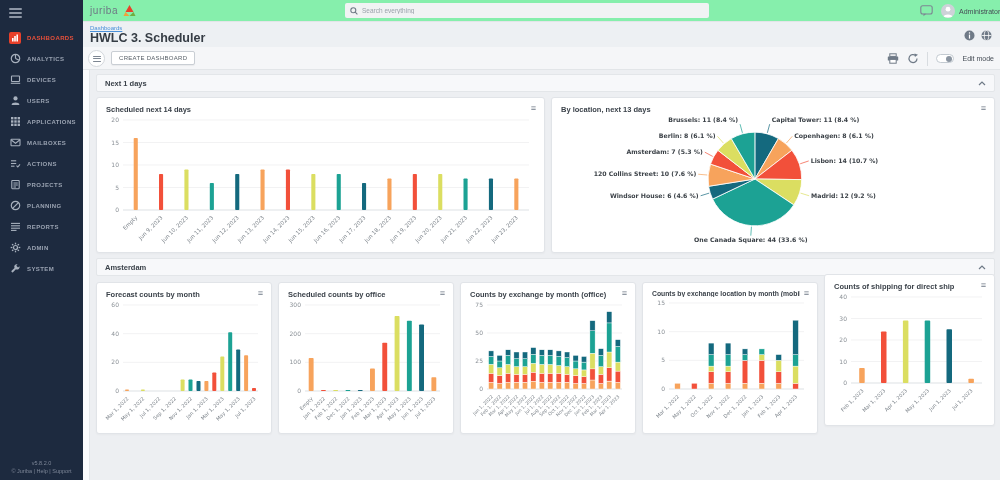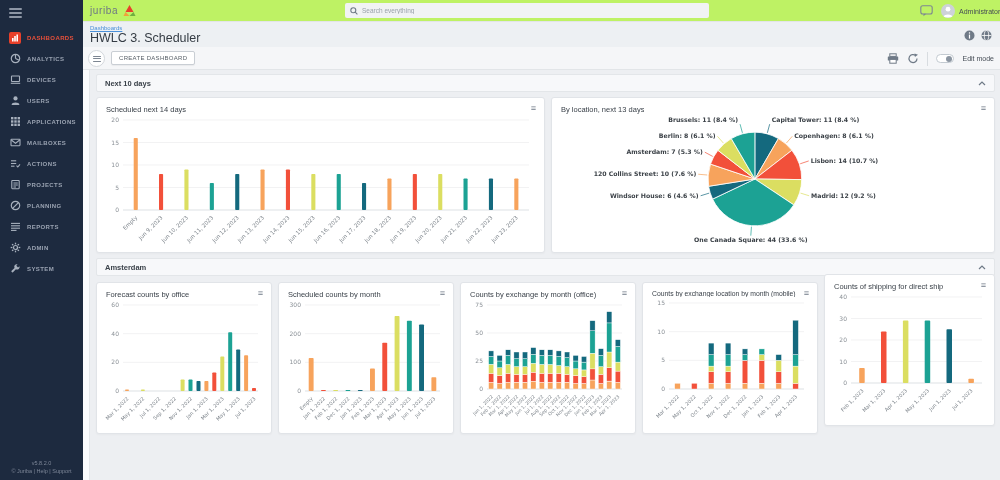--- a/index.html
+++ b/index.html
@@ -12,54 +12,54 @@
   .burger i { height:1.5px; background:#8d96a5; border-radius:1px; }
   #side-burger { position:absolute; left:9px; top:8px; }
   .s-item { position:relative; display:flex; align-items:center; gap:6px; height:21px; padding-left:9px; cursor:pointer; }
   .s-item .s-label { font-size:6px; letter-spacing:.4px; color:#9aa3b2; font-weight:700; }
   .s-item.active .s-label { color:#e8503a; }
   .s-icon { width:12px; height:12px; display:flex; align-items:center; justify-content:center; }
   #side-menu { position:absolute; top:27px; left:0; right:0; }
   #side-footer { position:absolute; bottom:5px; width:100%; text-align:center; color:#7e8798; font-size:5.5px; line-height:8px; }
 
   
-  #topbar { position:absolute; left:83px; top:0; width:917px; height:22px; background:#bef264; border-bottom:1px solid #e3e5e8; }
+  #topbar { position:absolute; left:83px; top:0; width:917px; height:22px; background:#86efac; border-bottom:1px solid #e3e5e8; }
   #logo-text { position:absolute; left:7px; top:5px; font-size:10px; color:#6d7784; letter-spacing:.6px; }
   #logo-mark { position:absolute; left:40px; top:5px; }
   #search-box { position:absolute; left:262px; top:3px; width:364px; height:15px; background:#f1f3f4; border-radius:2px; display:flex; align-items:center; padding:0 5px; gap:4px; }
   #search-box input { flex:1; border:none; outline:none; background:transparent; font-size:6.5px; color:#333; font-family:inherit; }
   #search-box input::placeholder { color:#9aa2ab; }
   #chat-btn { position:absolute; left:837px; top:5px; }
   #avatar { position:absolute; left:858px; top:4px; width:14px; height:14px; border-radius:50%; background:#cdd2d8; overflow:hidden; }
   #user-menu { position:absolute; left:876px; top:0; height:22px; display:flex; align-items:center; gap:3px; font-size:7px; color:#454c55; cursor:pointer; }
 
   
   #crumb-band { position:absolute; left:83px; top:22px; width:917px; height:25px; background:#edf0f3; }
   #breadcrumb { position:absolute; left:7px; top:3px; font-size:6px; color:#4a90d9; text-decoration:underline; cursor:pointer; }
-  #page-title { position:absolute; left:7px; top:9px; font-size:12.5px; color:#353c44; font-weight:400; }
+  #page-title { position:absolute; left:7px; top:9px; font-size:12.5px; color:#353c44; font-weight:700; }
   #crumb-icons { position:absolute; right:8px; top:8px; display:flex; gap:6px; }
 
   
   #toolbar { position:absolute; left:83px; top:47px; width:917px; height:23px; background:#f5f6f8; border-bottom:1px solid #e2e5e8; }
   #filter-btn { position:absolute; left:5px; top:3px; width:17px; height:17px; border-radius:50%; background:#fff; border:1px solid #d3d7dc; display:flex; align-items:center; justify-content:center; cursor:pointer; }
   #filter-btn .burger { width:8px; gap:1.5px; } #filter-btn .burger i{ height:1px; background:#7d8692; }
   #create-btn { position:absolute; left:28px; top:4px; height:14px; background:#fff; border:1px solid #c9ced4; border-radius:2px; font-size:6px; letter-spacing:.3px; color:#565e66; padding:0 7px; line-height:12px; cursor:pointer; box-shadow:0 1px 1px rgba(0,0,0,.05); font-family:inherit; }
   #tool-right { position:absolute; right:6px; top:0; height:23px; display:flex; align-items:center; gap:8px; }
   .vdiv { width:1px; height:14px; background:#d8dce0; }
   #edit-toggle { width:18px; height:9px; border-radius:5px; background:#fff; border:1px solid #c3cad1; position:relative; cursor:pointer; }
   #edit-toggle .knob { position:absolute; right:1px; top:0.8px; width:6.5px; height:6.5px; border-radius:50%; background:#8b95a1; }
   #edit-label { font-size:7px; color:#454c55; }
 
   
   #strip { position:absolute; left:83px; top:70px; width:7px; height:410px; background:#fbfcfd; border-right:1px solid #e4e7ea; }
   .section-head { position:absolute; left:96px; width:899px; height:18px; background:#f7f8fa; border:1px solid #e3e6e9; border-radius:2px; display:flex; align-items:center; justify-content:space-between; padding:0 8px; cursor:pointer; }
   .section-title { font-size:7.5px; font-weight:700; color:#3b424a; }
   .card { position:absolute; background:#fff; border:1px solid #e1e4e8; border-radius:3px; box-shadow:0 1px 2px rgba(0,0,0,.03); overflow:hidden; }
   .card-head { display:flex; align-items:flex-start; justify-content:space-between; padding:7px 8px 0 9px; }
-  .card-title { font-size:7.5px; font-weight:400; color:#3b424a; white-space:nowrap; overflow:hidden; }
+  .card-title { font-size:7.5px; font-weight:700; color:#3b424a; white-space:nowrap; overflow:hidden; }
   .card-menu { font-size:9px; color:#6f7a87; line-height:7px; cursor:pointer; margin-left:4px; }
   svg text.tick { font:6px "DejaVu Sans",sans-serif; fill:#8a9096; }
   svg text.xlab { fill:#7c838a; font-family:"DejaVu Sans",sans-serif; }
   svg text.plab { font:600 6.2px "DejaVu Sans",sans-serif; fill:#3c4248; }
 </style>
 </head>
 <body>
 
 <div id="sidebar">
   <div id="side-burger" class="burger">
@@ -282,21 +282,21 @@
     <div id="edit-toggle">
         <span class="knob"></span>
       </div>
     <span id="edit-label">Edit mode</span>
   </div>
 </div>
 
 <div id="strip"></div>
 
 <div class="section-head" style="top:74px">
-  <span class="section-title">Next 10 days</span>
+  <span class="section-title">Next 1 days</span>
   <svg width="8" height="5">
       <polyline points="1,4 4,1 7,4" fill="none" stroke="#6f7a87" stroke-width="1.2"></polyline>
     </svg>
 </div>
 
 <div class="card" style="left:96px;top:97px;width:449px;height:156px">
   <div class="card-head">
     <span class="card-title">Scheduled next 14 days</span>
     <span class="card-menu">≡</span>
   </div>
@@ -387,21 +387,21 @@
 
 <div class="section-head" style="top:258px">
   <span class="section-title">Amsterdam</span>
   <svg width="8" height="5">
       <polyline points="1,4 4,1 7,4" fill="none" stroke="#6f7a87" stroke-width="1.2"></polyline>
     </svg>
 </div>
 
 <div class="card" style="left:96px;top:282px;width:176px;height:152px">
   <div class="card-head">
-    <span class="card-title">Forecast counts by office</span>
+    <span class="card-title">Forecast counts by month</span>
     <span class="card-menu">≡</span>
   </div>
   <svg width="162" height="126" style="margin-left:4px">
       <line x1="22" x2="157" y1="92" y2="92" stroke="#cfd4d9" stroke-width="0.7"></line>
       <text x="18" y="94" text-anchor="end" class="tick">0</text>
       <line x1="22" x2="157" y1="63.33333333333334" y2="63.33333333333334" stroke="#ececee" stroke-width="0.7"></line>
       <text x="18" y="65.33333333333334" text-anchor="end" class="tick">20</text>
       <line x1="22" x2="157" y1="34.66666666666667" y2="34.66666666666667" stroke="#ececee" stroke-width="0.7"></line>
       <text x="18" y="36.66666666666667" text-anchor="end" class="tick">40</text>
       <line x1="22" x2="157" y1="6" y2="6" stroke="#ececee" stroke-width="0.7"></line>
@@ -425,21 +425,21 @@
       <rect x="135.2" y="50.4" width="4.0" height="41.6" rx="0.8" fill="#14697e"></rect>
       <text x="139.14705882352942" y="100" text-anchor="end" class="xlab" font-size="5" transform="rotate(-45 139.14705882352942 100)">May 1, 2023</text>
       <rect x="143.1" y="56.2" width="4.0" height="35.8" rx="0.8" fill="#f7a35c"></rect>
       <rect x="151.0" y="89.1" width="4.0" height="2.9" rx="0.8" fill="#f2503a"></rect>
       <text x="155.02941176470588" y="100" text-anchor="end" class="xlab" font-size="5" transform="rotate(-45 155.02941176470588 100)">Jul 1, 2023</text>
     </svg>
 </div>
 
 <div class="card" style="left:278px;top:282px;width:176px;height:152px">
   <div class="card-head">
-    <span class="card-title">Scheduled counts by month</span>
+    <span class="card-title">Scheduled counts by office</span>
     <span class="card-menu">≡</span>
   </div>
   <svg width="162" height="126" style="margin-left:4px">
       <line x1="22" x2="157" y1="92" y2="92" stroke="#cfd4d9" stroke-width="0.7"></line>
       <text x="18" y="94" text-anchor="end" class="tick">0</text>
       <line x1="22" x2="157" y1="63.33333333333334" y2="63.33333333333334" stroke="#ececee" stroke-width="0.7"></line>
       <text x="18" y="65.33333333333334" text-anchor="end" class="tick">100</text>
       <line x1="22" x2="157" y1="34.66666666666667" y2="34.66666666666667" stroke="#ececee" stroke-width="0.7"></line>
       <text x="18" y="36.66666666666667" text-anchor="end" class="tick">200</text>
       <line x1="22" x2="157" y1="6" y2="6" stroke="#ececee" stroke-width="0.7"></line>

